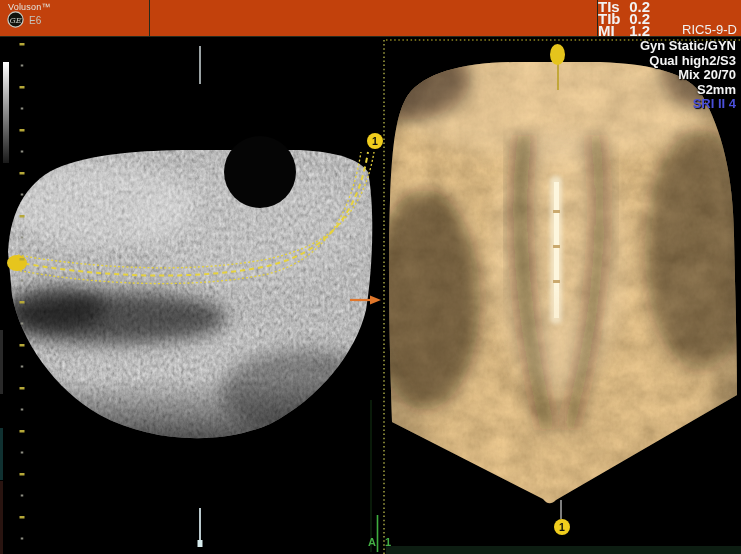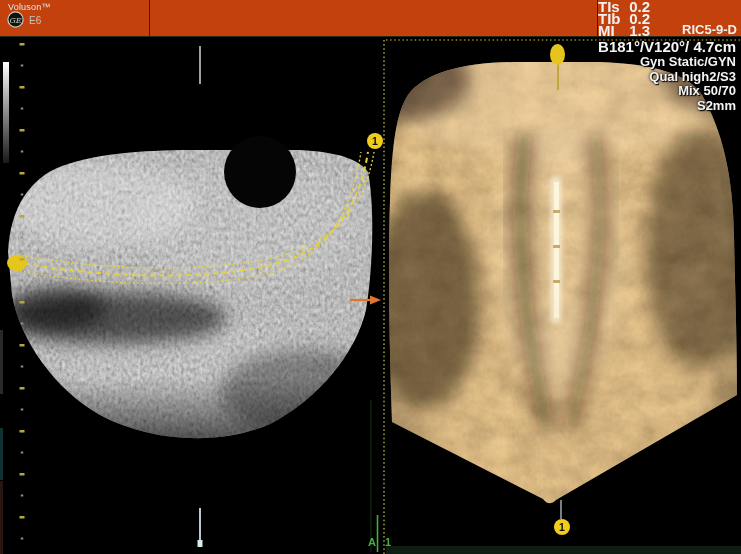--- a/index.html
+++ b/index.html
@@ -16,21 +16,21 @@
   .logo-cell{
     position:absolute;left:0;top:0;width:150px;height:37px;
     border-right:1px solid #262a1c;box-sizing:border-box;
   }
   .brand{position:absolute;left:8px;top:2px;font-size:9px;color:#e4e6e0;letter-spacing:.2px;}
   .model{position:absolute;left:29px;top:15px;font-size:10px;color:#c4c6c0;}
   .header-sep-v{position:absolute;left:597px;top:0;width:1px;height:37px;background:#23261a;}
   .indices{position:absolute;left:598px;top:1px;width:52px;}
   .index-row{display:flex;justify-content:space-between;height:12px;
     font-size:15px;font-weight:bold;color:#f2f2f2;line-height:12px;}
-  .probe{position:absolute;right:4px;top:22px;font-size:13px;font-weight:bold;color:#f0f0f0;}
+  .probe{position:absolute;right:4px;top:22px;font-size:13px;font-weight:normal;color:#f0f0f0;}
   
   .info-block{
     position:absolute;right:5px;top:39px;text-align:right;z-index:5;
     color:#f4f4f4;font-weight:bold;font-size:13px;line-height:14.5px;
     text-shadow:1px 1px 1px #000,0 0 3px #000;
   }
   .info-line.big{font-size:15px;line-height:16px;}
   .info-line.blue{color:#4a4fd8;text-shadow:1px 1px 1px #000;}
   
   .circle-marker{
@@ -189,32 +189,32 @@
       <div class="index-row">
         <span>TIs</span>
         <span>0.2</span>
       </div>
       <div class="index-row">
         <span>TIb</span>
         <span>0.2</span>
       </div>
       <div class="index-row">
         <span>MI</span>
-        <span>1.3</span>
+        <span>1.2</span>
       </div>
     </div>
     <div class="probe">RIC5-9-D</div>
   </div>
 
   <div class="info-block">
-    <div class="info-line big">B181°/V120°/ 4.7cm</div>
     <div class="info-line">Gyn Static/GYN</div>
     <div class="info-line">Qual high2/S3</div>
-    <div class="info-line">Mix 50/70</div>
+    <div class="info-line">Mix 20/70</div>
     <div class="info-line">S2mm</div>
+    <div class="info-line blue">SRI II 4</div>
   </div>
 
   <div class="circle-marker" style="left:367px;top:133px;">1</div>
   <div class="balloon-marker"></div>
   <div class="circle-marker" style="left:554px;top:519px;">1</div>
   <div class="win-label" style="left:368px;top:536px;">A</div>
   <div class="win-label" style="left:385px;top:536px;">1</div>
 
   <div class="panel-hit" style="left:8px;top:40px;width:365px;height:505px;"></div>
   <div class="panel-hit" style="left:386px;top:41px;width:355px;height:505px;"></div>

